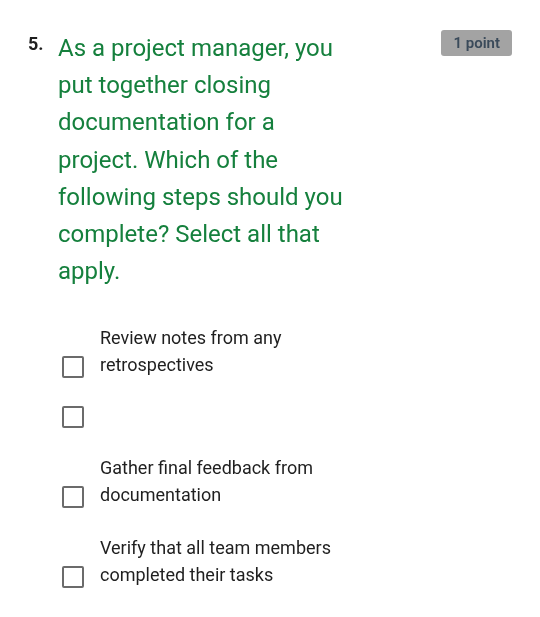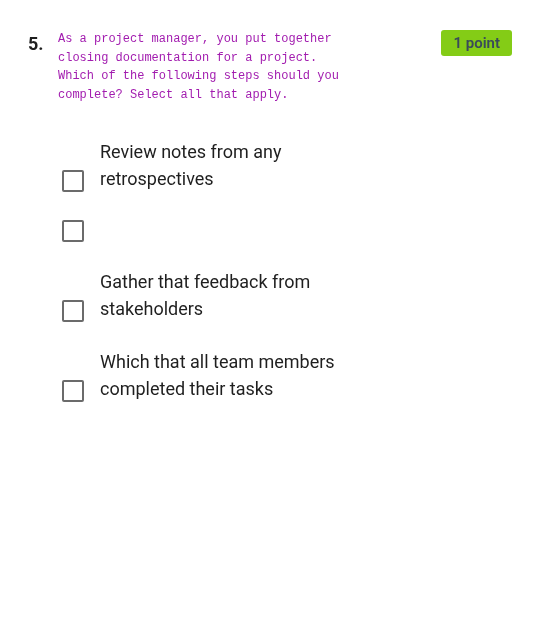--- a/index.html
+++ b/index.html
@@ -29,29 +29,28 @@
     }
     .question-body {
       flex: 1;
     }
     .question-head-row {
       display: flex;
       align-items: flex-start;
       gap: 16px;
     }
     .question-text {
-      font-size: 12px;
+      font-size: 24px;
       line-height: 1.55;
-      color: #a21caf;
+      color: #15803d;
       flex: 1;
       max-width: 290px;
-      font-family: Liberation Mono, monospace;
     }
     .points-badge {
-      background: #84cc16;
+      background: #a3a3a3;
       color: #3a4a5a;
       font-size: 15px;
       font-weight: 600;
       padding: 4px 12px;
       border-radius: 3px;
       white-space: nowrap;
       margin-left: auto;
       flex-shrink: 0;
     }
     .options {
@@ -103,21 +102,21 @@
     <div class="options">
       <label class="option">
         <input type="checkbox" class="checkbox" style="">
         <span class="option-label">Review notes from any retrospectives</span>
       </label>
       <label class="option">
         <input type="checkbox" class="checkbox" style="">
       </label>
       <label class="option">
         <input type="checkbox" class="checkbox" style="">
-        <span class="option-label">Gather that feedback from stakeholders</span>
+        <span class="option-label">Gather final feedback from documentation</span>
       </label>
       <label class="option">
         <input type="checkbox" class="checkbox" style="">
-        <span class="option-label">Which that all team members completed their tasks</span>
+        <span class="option-label">Verify that all team members completed their tasks</span>
       </label>
     </div>
   </div>
 </div>
 
 </body></html>

